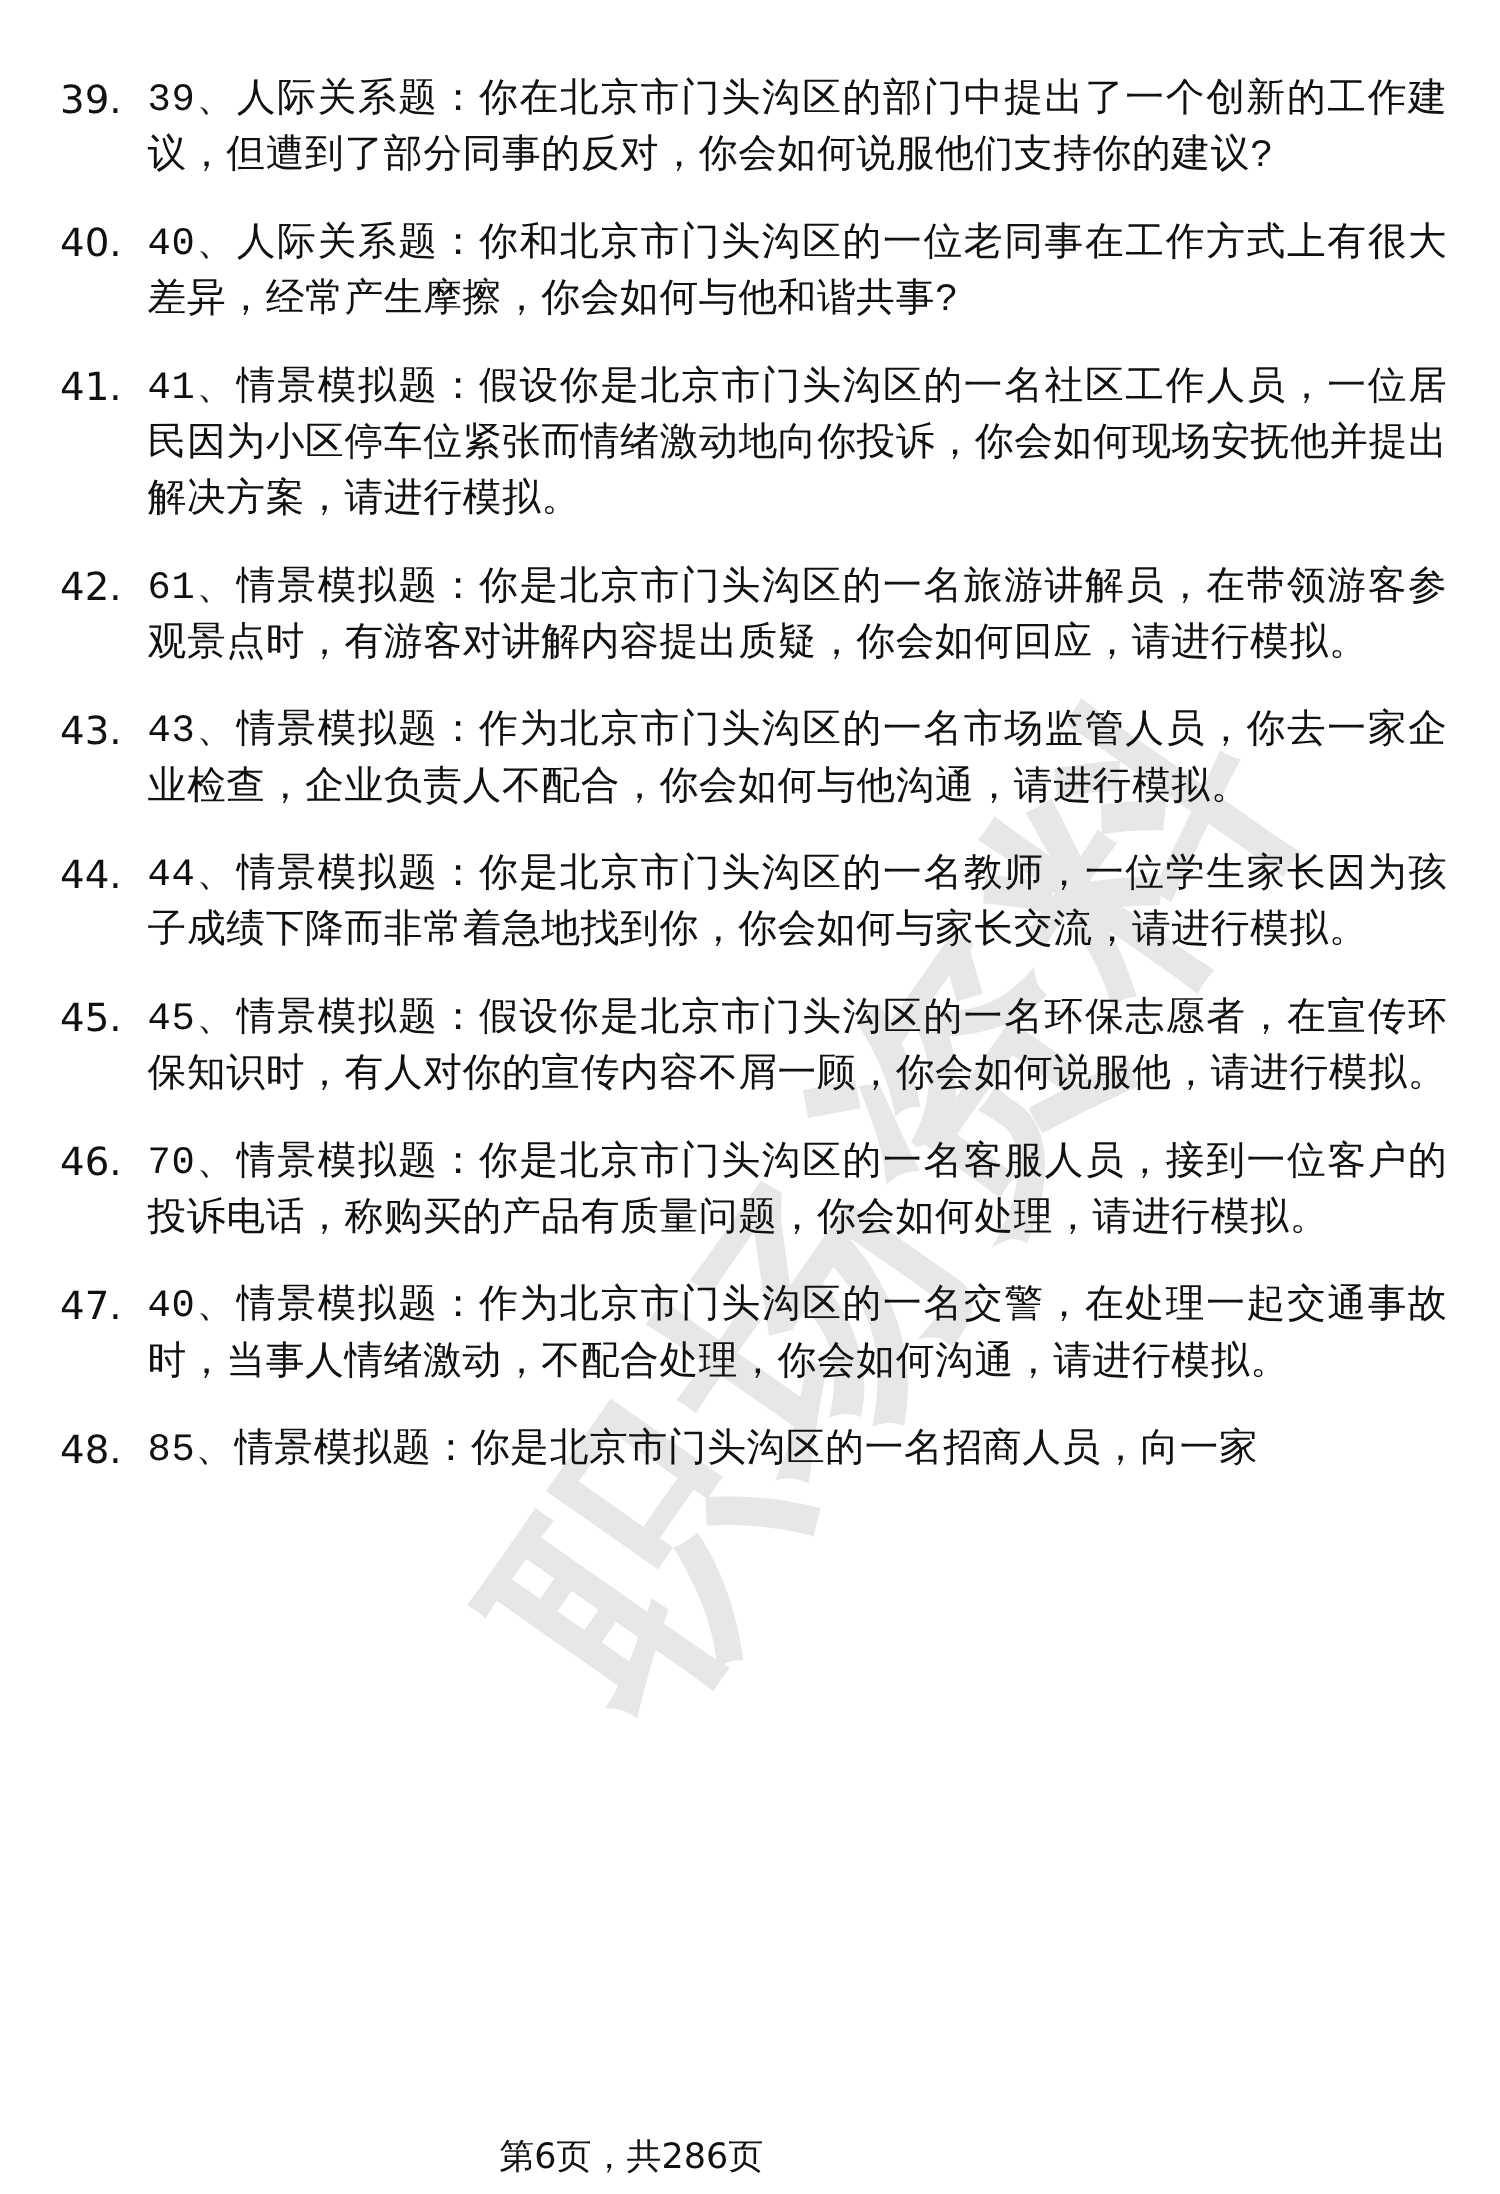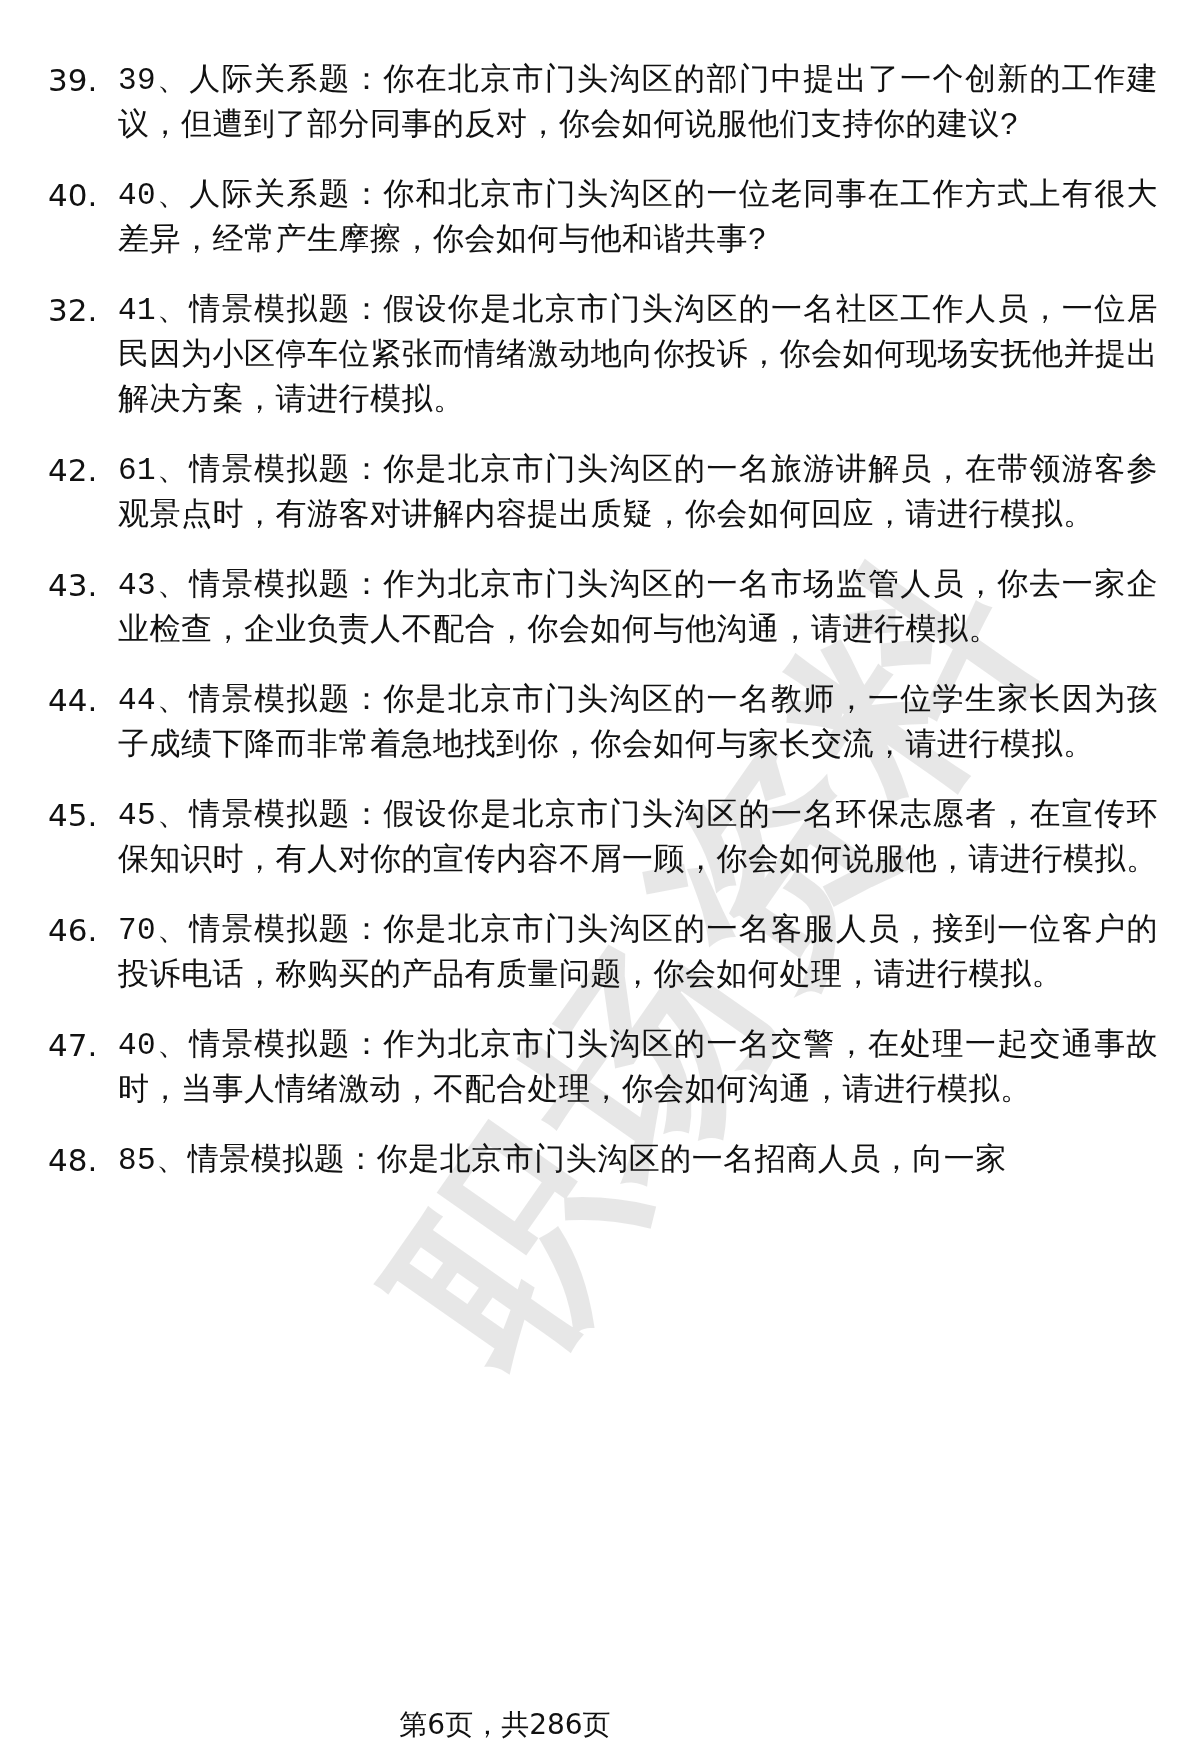--- a/index.html
+++ b/index.html
@@ -40,21 +40,21 @@
   <div class="list">
     <div class="item">
       <div class="num">39.</div>
       <div class="text">39、人际关系题：你在北京市门头沟区的部门中提出了一个创新的工作建议，但遭到了部分同事的反对，你会如何说服他们支持你的建议?</div>
     </div>
     <div class="item">
       <div class="num">40.</div>
       <div class="text">40、人际关系题：你和北京市门头沟区的一位老同事在工作方式上有很大差异，经常产生摩擦，你会如何与他和谐共事?</div>
     </div>
     <div class="item">
-      <div class="num">32.</div>
+      <div class="num">41.</div>
       <div class="text">41、情景模拟题：假设你是北京市门头沟区的一名社区工作人员，一位居民因为小区停车位紧张而情绪激动地向你投诉，你会如何现场安抚他并提出解决方案，请进行模拟。</div>
     </div>
     <div class="item">
       <div class="num">42.</div>
       <div class="text">61、情景模拟题：你是北京市门头沟区的一名旅游讲解员，在带领游客参观景点时，有游客对讲解内容提出质疑，你会如何回应，请进行模拟。</div>
     </div>
     <div class="item">
       <div class="num">43.</div>
       <div class="text">43、情景模拟题：作为北京市门头沟区的一名市场监管人员，你去一家企业检查，企业负责人不配合，你会如何与他沟通，请进行模拟。</div>
     </div>

